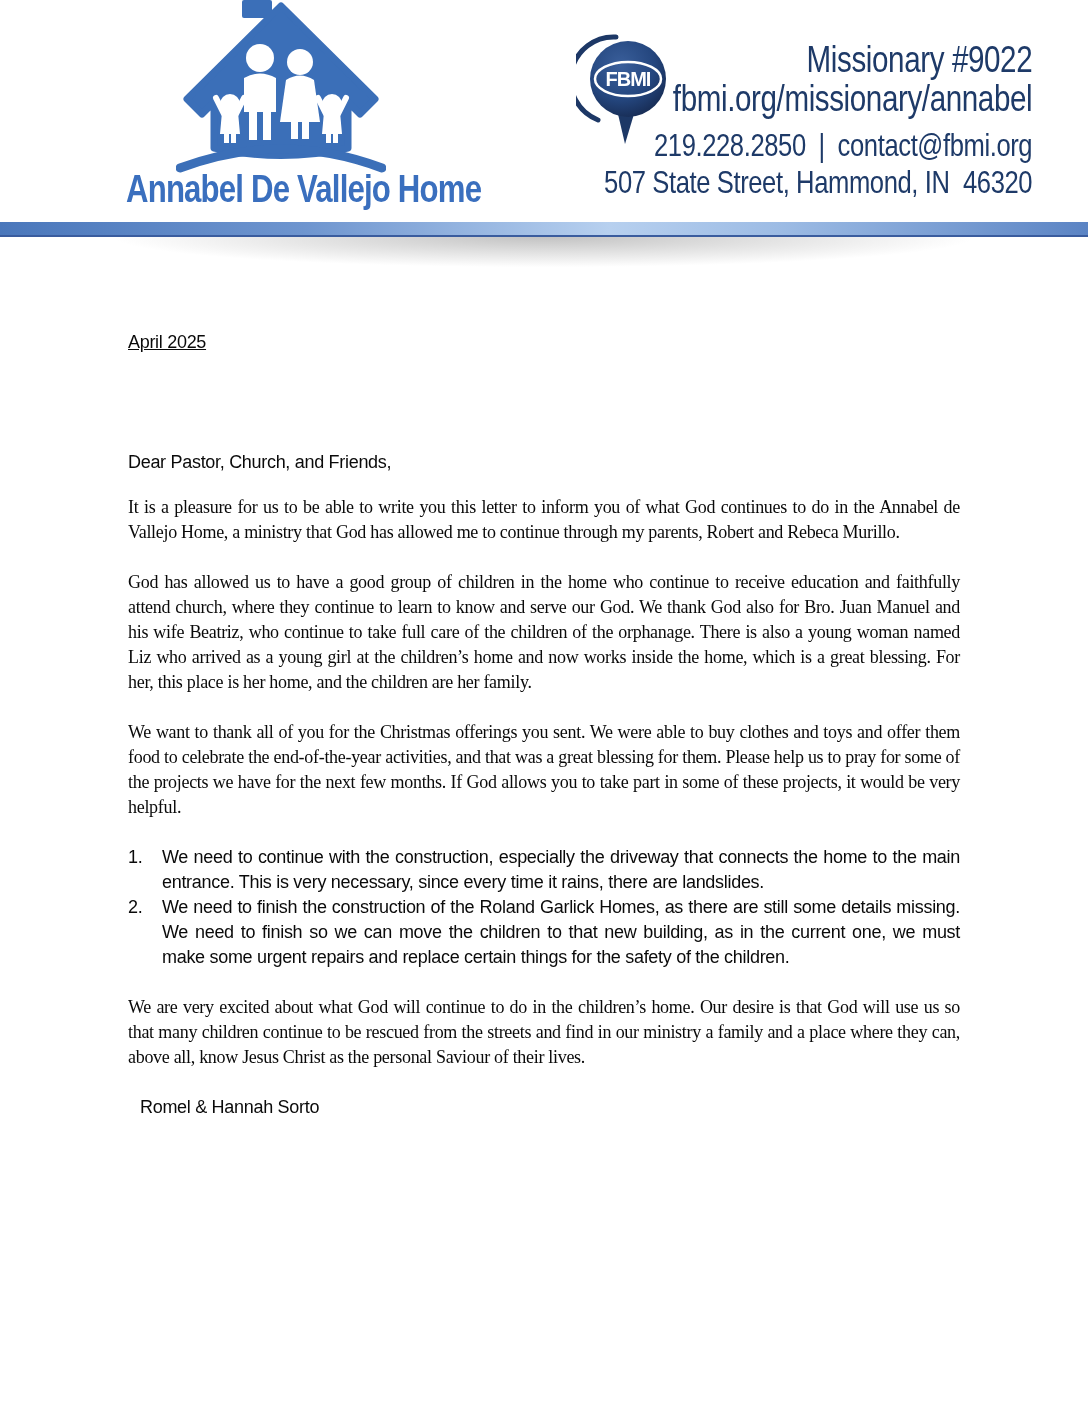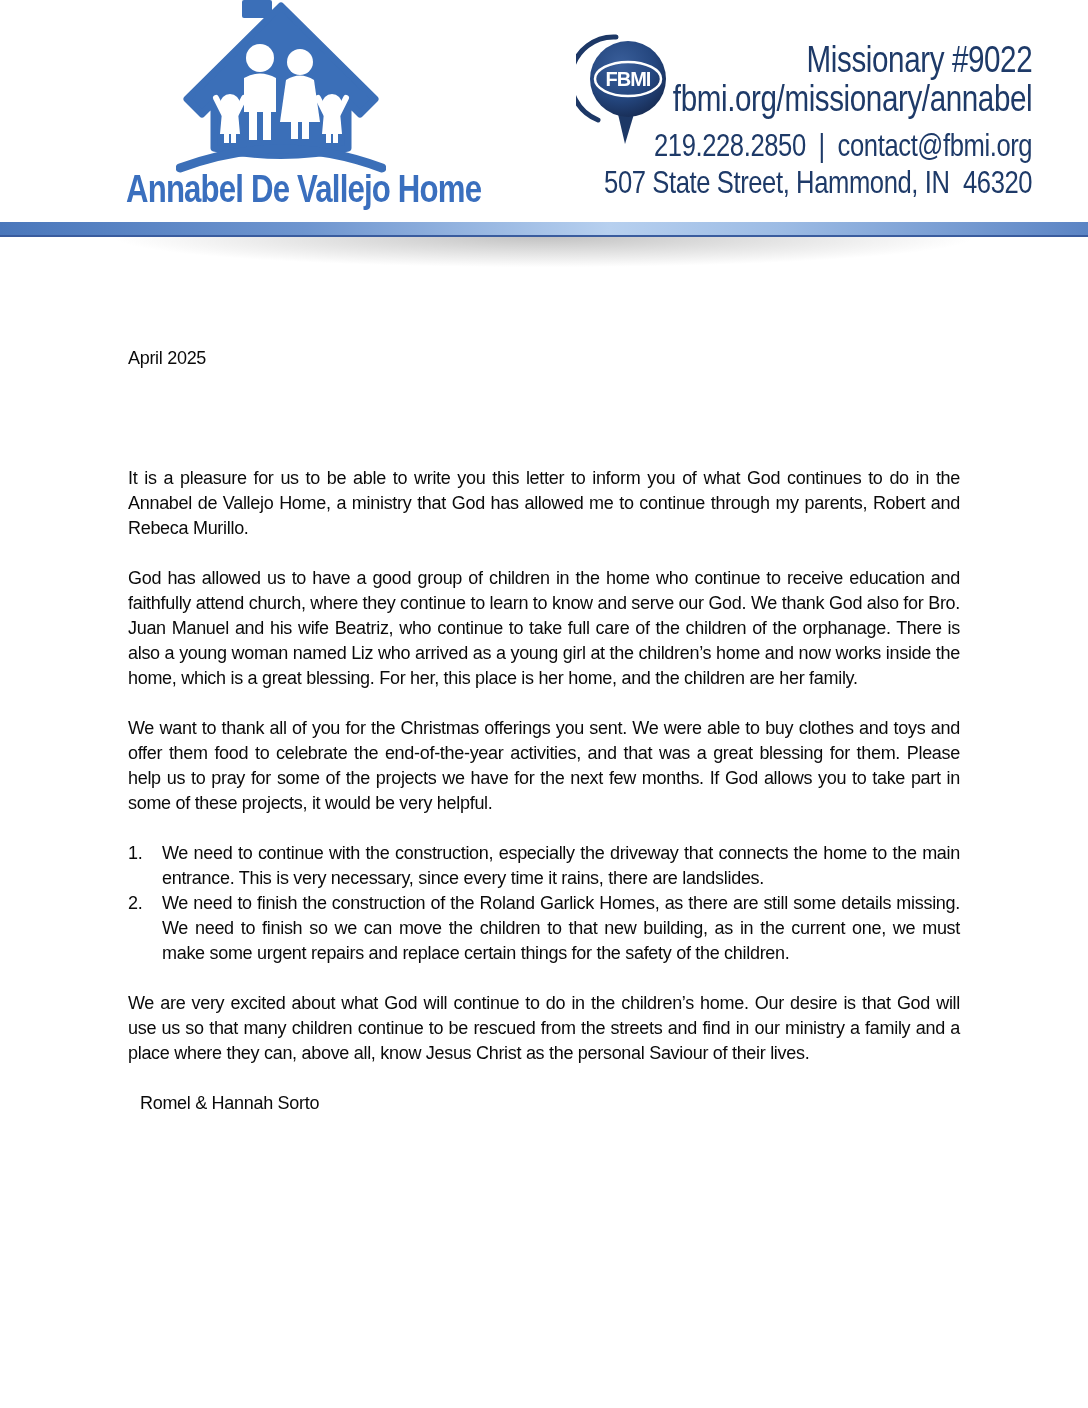--- a/index.html
+++ b/index.html
@@ -46,23 +46,23 @@
   .divider-shadow{
     position:absolute;top:237px;left:0;width:1088px;height:42px;
     background:radial-gradient(55% 100% at 50% 0%, rgba(110,110,110,0.42), rgba(255,255,255,0) 72%);
   }
 
   
   .letter{
     position:absolute;left:128px;top:330px;width:832px;
     font-size:18px;line-height:25px;letter-spacing:-0.3px;color:#0a0a0a;
   }
-  .letter .date{margin:16px 0 95px 0;}
+  .letter .date{margin:0 0 95px 0;text-decoration:underline;}
   .letter .salutation{margin:0 0 20px 0;}
-  .letter p.para{margin:4px 0 25px 0;text-align:justify;}
+  .letter p.para{margin:4px 0 25px 0;text-align:justify;font-family:Liberation Serif, serif;}
   .list{margin:0 0 25px 0;}
   .list-item{display:flex;}
   .list-item .num{width:34px;flex-shrink:0;}
   .list-item .txt{flex:1;text-align:justify;}
   .closing{margin:0 0 25px 0;}
   .signature{margin:12px;}
 </style>
 </head>
 <body>
 
@@ -125,20 +125,21 @@
     </div>
     <div class="small">507 State Street, Hammond, IN&nbsp; 46320</div>
   </div>
 </div>
 
 <div class="divider-bar"></div>
 <div class="divider-shadow"></div>
 
 <div class="letter">
   <p class="date">April 2025</p>
+  <p class="salutation">Dear Pastor, Church, and Friends,</p>
 
   <p class="para">It is a pleasure for us to be able to write you this letter to inform you of what God continues to do in the Annabel de Vallejo Home, a ministry that God has allowed me to continue through my parents, Robert and Rebeca Murillo.</p>
   <p class="para">God has allowed us to have a good group of children in the home who continue to receive education and faithfully attend church, where they continue to learn to know and serve our God. We thank God also for Bro. Juan Manuel and his wife Beatriz, who continue to take full care of the children of the orphanage. There is also a young woman named Liz who arrived as a young girl at the children’s home and now works inside the home, which is a great blessing. For her, this place is her home, and the children are her family.</p>
   <p class="para">We want to thank all of you for the Christmas offerings you sent. We were able to buy clothes and toys and offer them food to celebrate the end-of-the-year activities, and that was a great blessing for them. Please help us to pray for some of the projects we have for the next few months. If God allows you to take part in some of these projects, it would be very helpful.</p>
 
   <div class="list">
     <div class="list-item">
       <span class="num">1.</span>
       <span class="txt">We need to continue with the construction, especially the driveway that connects the home to the main entrance. This is very necessary, since every time it rains, there are landslides.</span>
     </div>

